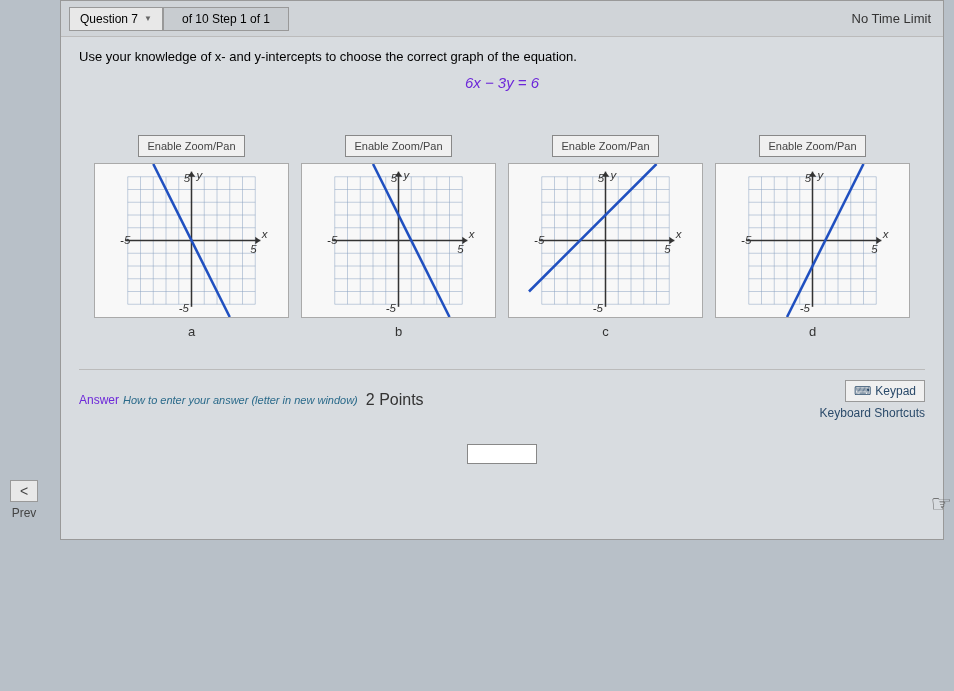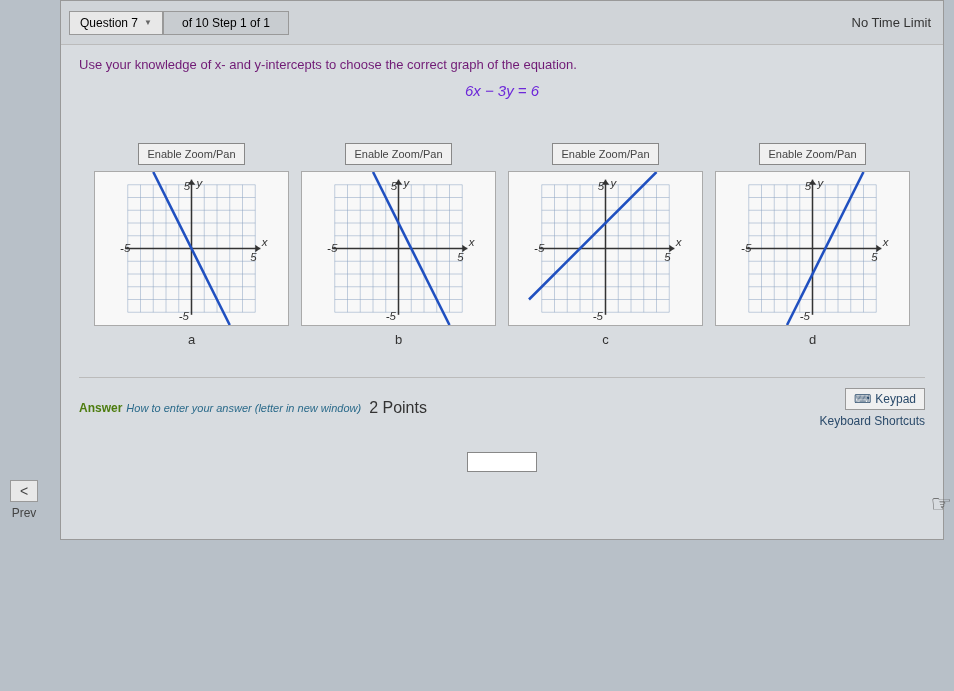--- a/index.html
+++ b/index.html
@@ -19,21 +19,21 @@
   background: #d8dce0;
   border: 1px solid #999;
   min-height: 540px;
 }
 .top-bar {
   display: flex;
   align-items: center;
   padding: 0;
   background: #d0d4d8;
   border-bottom: 1px solid #bbb;
-  height: 44px;
+  height: 36px;
 }
 .q-tab {
   background: #e8e8e8;
   border: 1px solid #999;
   padding: 4px 10px;
   font-size: 12px;
   margin-left: 8px;
   display: flex;
   align-items: center;
   gap: 6px;
@@ -49,21 +49,21 @@
   margin-left: auto;
   padding: 4px 12px;
   font-size: 13px;
   color: #333;
 }
 .question-body {
   padding: 12px 18px;
 }
 .prompt {
   font-size: 13px;
-  color: #701a75;
+  color: #000000;
   margin-bottom: 10px;
 }
 .equation {
   text-align: center;
   font-size: 15px;
   font-style: italic;
   color: #6d28d9;
   margin-bottom: 12px;
 }
 .graph-row {
@@ -104,21 +104,21 @@
 .answer-section {
   border-top: 1px solid #bbb;
   padding-top: 10px;
   margin-top: 6px;
 }
 .answer-header {
   display: flex;
   align-items: center;
   font-size: 12px;
 }
-.answer-label { font-weight: bold; color: #4d7c0f; margin-right: 4px; }
+.answer-label { font-weight: normal; color: #6d28d9; margin-right: 4px; }
 .answer-hint { color: #2a6a8a; font-style: italic; font-size: 11px; }
 .points { color: #333; margin-left: 8px; font-size: 16px; }
 .keypad-col {
   margin-left: auto;
   text-align: right;
   font-size: 12px;
   color: #2a4a6a;
 }
 .keypad-btn {
   background: #f0f0f0;

